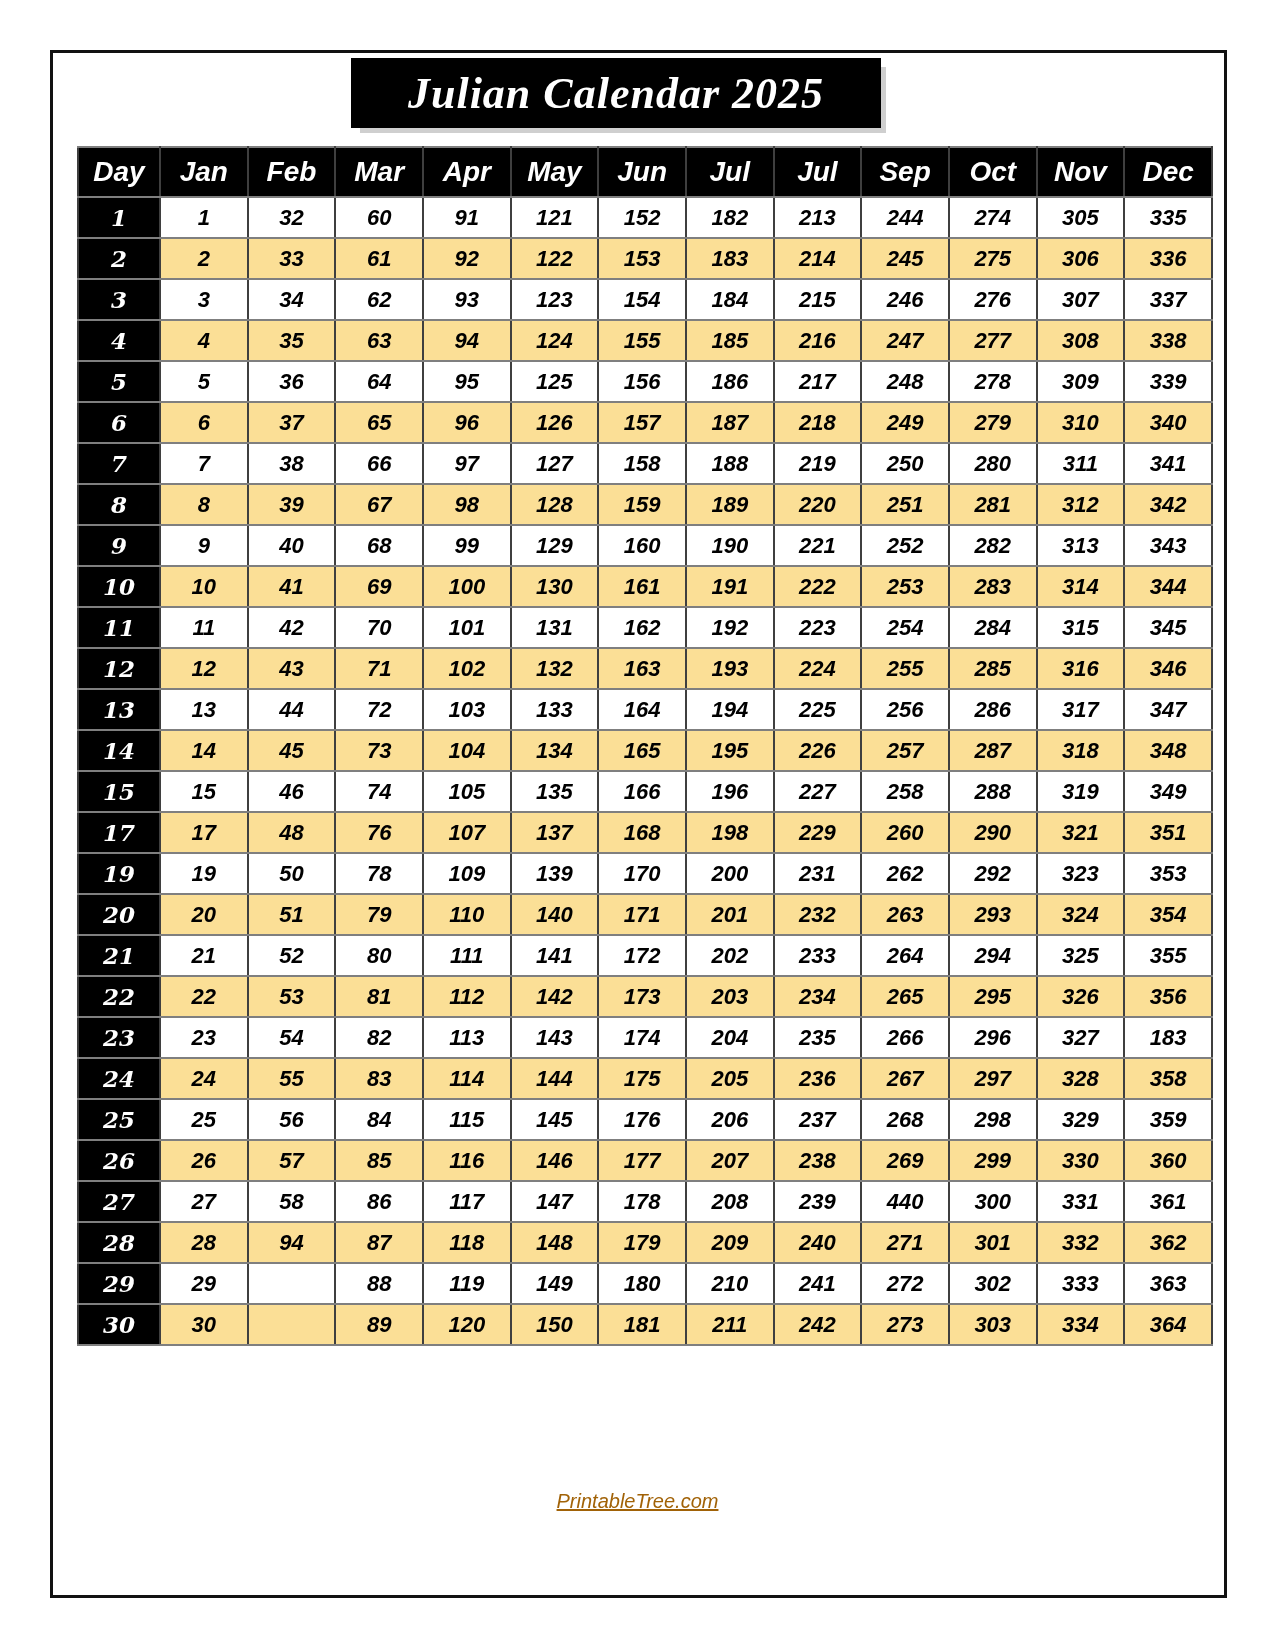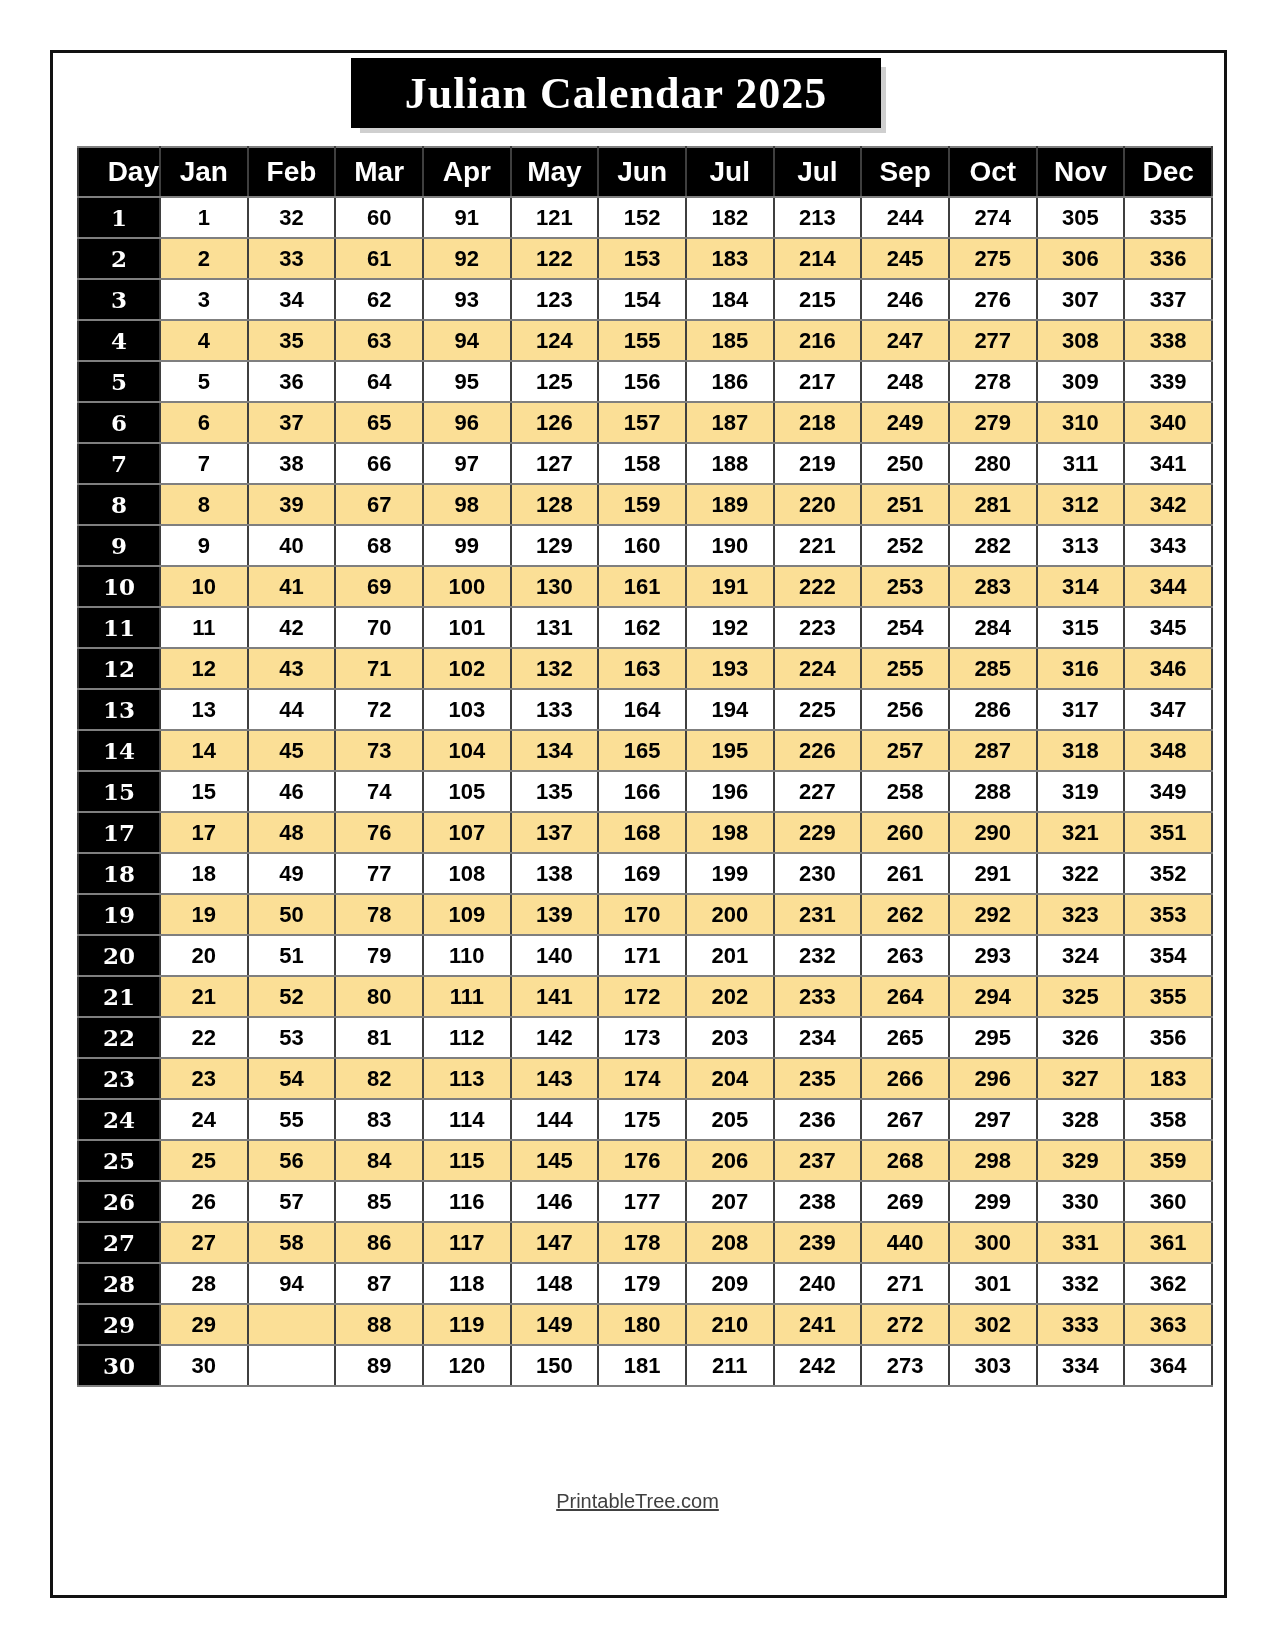--- a/index.html
+++ b/index.html
@@ -7,20 +7,21 @@
     padding: 0;
     background: #ffffff;
     font-family: "Liberation Sans", sans-serif;
   }
   .page {
     position: relative;
     width: 1275px;
     height: 1650px;
     background: #ffffff;
     overflow: hidden;
+    font-style: italic;
   }
   .frame {
     position: absolute;
     left: 50px;
     top: 50px;
     width: 1171px;
     height: 1542px;
     border: 3px solid #111111;
     background: #ffffff;
   }
@@ -62,21 +63,21 @@
     padding: 0;
     overflow: hidden;
   }
   .jtable thead th {
     background: #000000;
     color: #ffffff;
     font-weight: bold;
     font-size: 28px;
     height: 48px;
   }
-  .jtable thead th:first-child { width: 80px; text-align: right; }
+  .jtable thead th:first-child { width: 80px; }
   .jtable tbody tr { height: 41px; }
   .jtable tbody th {
     background: #000000;
     color: #ffffff;
     font-family: "DejaVu Serif", serif;
     font-weight: 600;
     font-size: 23px;
   }
   .jtable tbody td {
     font-weight: bold;
@@ -86,21 +87,21 @@
   }
   .jtable tbody tr:nth-child(even) td { background: #fbdf96; }
   .footer {
     position: absolute;
     top: 1490px;
     left: 0;
     width: 100%;
     text-align: center;
   }
   .footer a {
-    color: #404040;
+    color: #a16207;
     font-size: 20px;
     text-decoration: underline;
     font-family: "Liberation Sans", sans-serif;
     cursor: pointer;
   }
 </style>
 </head>
 <body>
 
 <div class="page">
@@ -364,35 +365,20 @@
           <td>137</td>
           <td>168</td>
           <td>198</td>
           <td>229</td>
           <td>260</td>
           <td>290</td>
           <td>321</td>
           <td>351</td>
         </tr>
         <tr>
-          <th>18</th>
-          <td>18</td>
-          <td>49</td>
-          <td>77</td>
-          <td>108</td>
-          <td>138</td>
-          <td>169</td>
-          <td>199</td>
-          <td>230</td>
-          <td>261</td>
-          <td>291</td>
-          <td>322</td>
-          <td>352</td>
-        </tr>
-        <tr>
           <th>19</th>
           <td>19</td>
           <td>50</td>
           <td>78</td>
           <td>109</td>
           <td>139</td>
           <td>170</td>
           <td>200</td>
           <td>231</td>
           <td>262</td>

